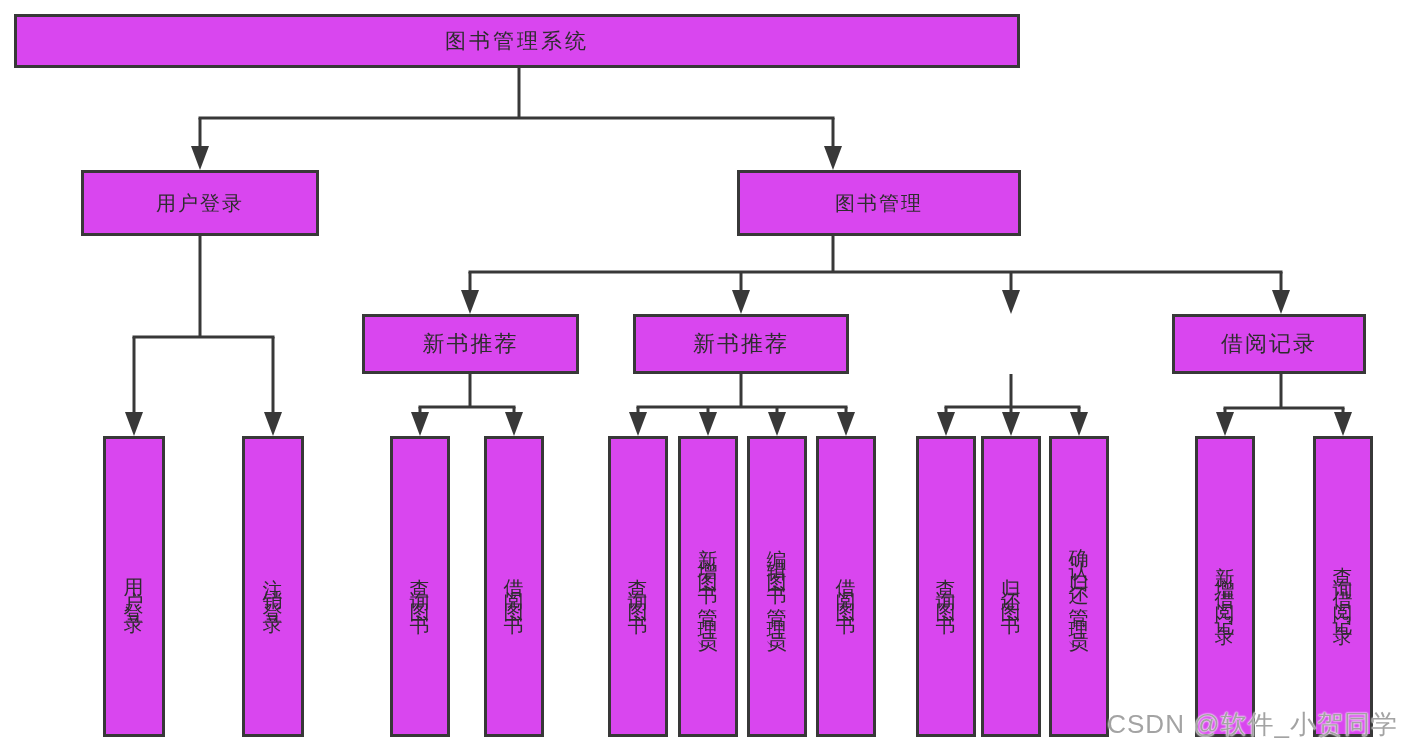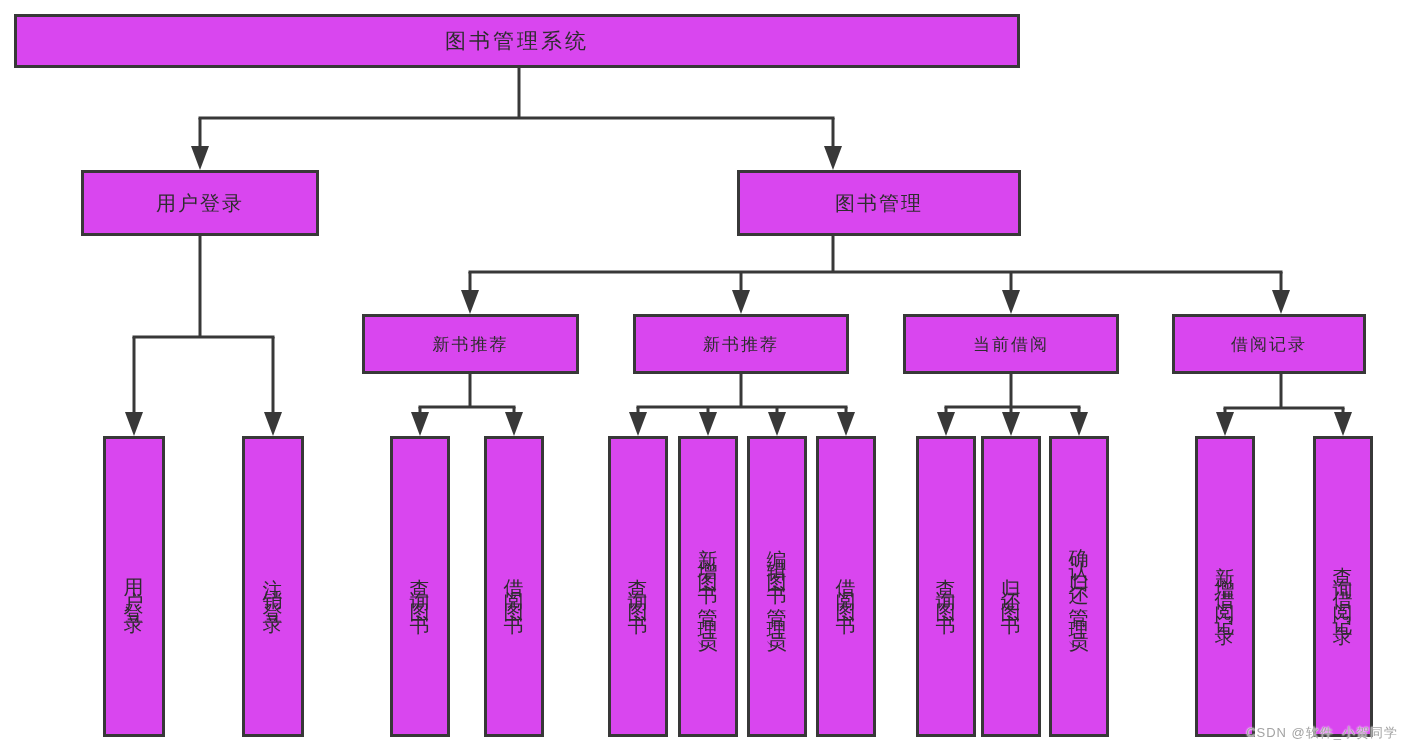--- a/index.html
+++ b/index.html
@@ -26,36 +26,36 @@
     background: #d946ef;
     border: 3px solid #383838;
     display: flex;
     align-items: center;
     justify-content: center;
     z-index: 1;
     text-align: center;
   }
   .box.root  { left: 14px;  top: 14px;  width: 1006px; height: 54px; font-size: 21px; letter-spacing: 3px; }
   .box.lvl2  { top: 170px; height: 66px; font-size: 20px; letter-spacing: 2px; }
-  .box.lvl3  { top: 314px; height: 60px; font-size: 17px; letter-spacing: 2px; }
+  .box.lvl3  { top: 314px; height: 60px; font-size: 22px; letter-spacing: 2px; }
   .box.leaf  { top: 436px; height: 301px; font-size: 20px; }
   .vtext {
     writing-mode: vertical-rl;
     -webkit-writing-mode: vertical-rl;
     text-orientation: mixed;
     letter-spacing: 12px;
     line-height: 1;
     white-space: nowrap;
   }
   .watermark {
     position: absolute;
     right: 7px;
     bottom: 5px;
     z-index: 2;
-    font-size: 13px;
+    font-size: 26px;
     color: #a3a3a3;
     letter-spacing: 1px;
     text-shadow: 0 0 2px #ffffff, 0 0 2px #ffffff;
   }
 </style>
 </head>
 <body>
 
 <div class="stage">
 
@@ -138,23 +138,20 @@
   <div class="box lvl2" style="left:715px; width:284px;margin-left:22px;">
     <span>图书管理</span>
   </div>
 
   <div class="box lvl3" style="left:362px; width:217px;">
     <span>新书推荐</span>
   </div>
   <div class="box lvl3" style="left:633px; width:216px;">
     <span>新书推荐</span>
   </div>
-  <div class="box lvl3" style="left:903px; width:216px;">
-    <span>当前借阅</span>
-  </div>
   <div class="box lvl3" style="left:1172px; width:194px;">
     <span>借阅记录</span>
   </div>
 
   <div class="box leaf" style="left:103px; width:62px;">
     <span class="vtext">用户登录</span>
   </div>
   <div class="box leaf" style="left:242px; width:62px;">
     <span class="vtext">注销登录</span>
   </div>

